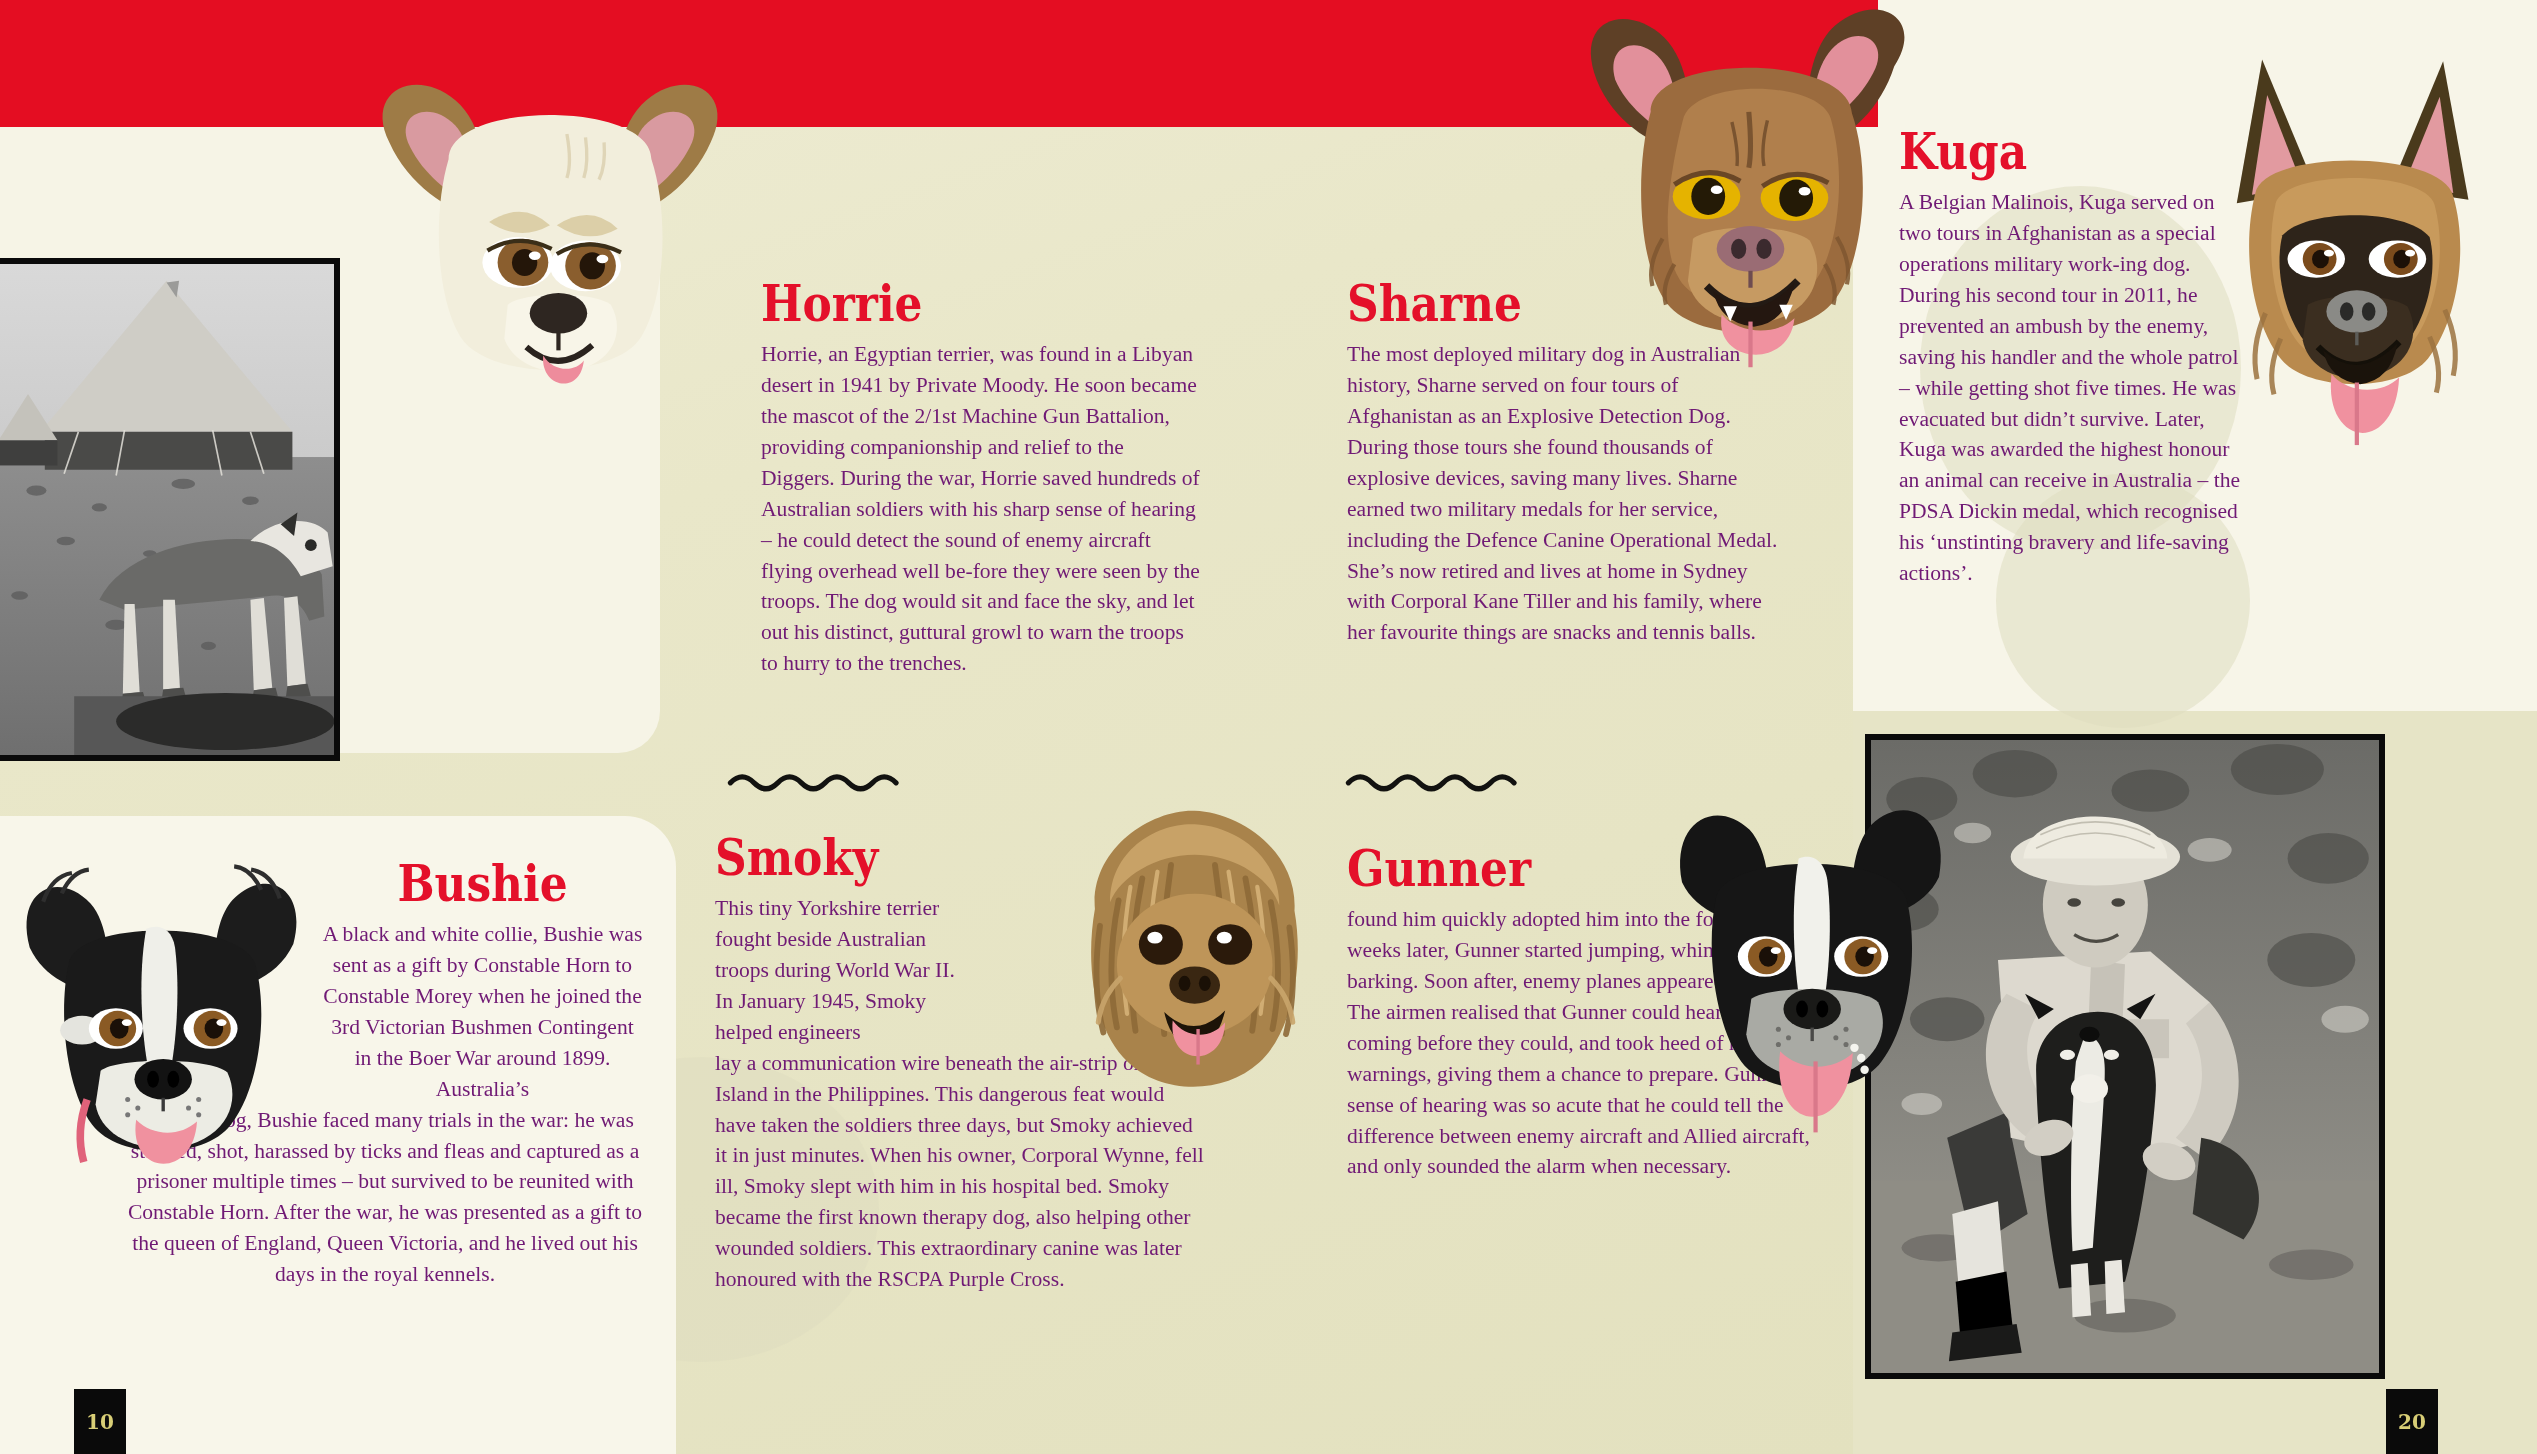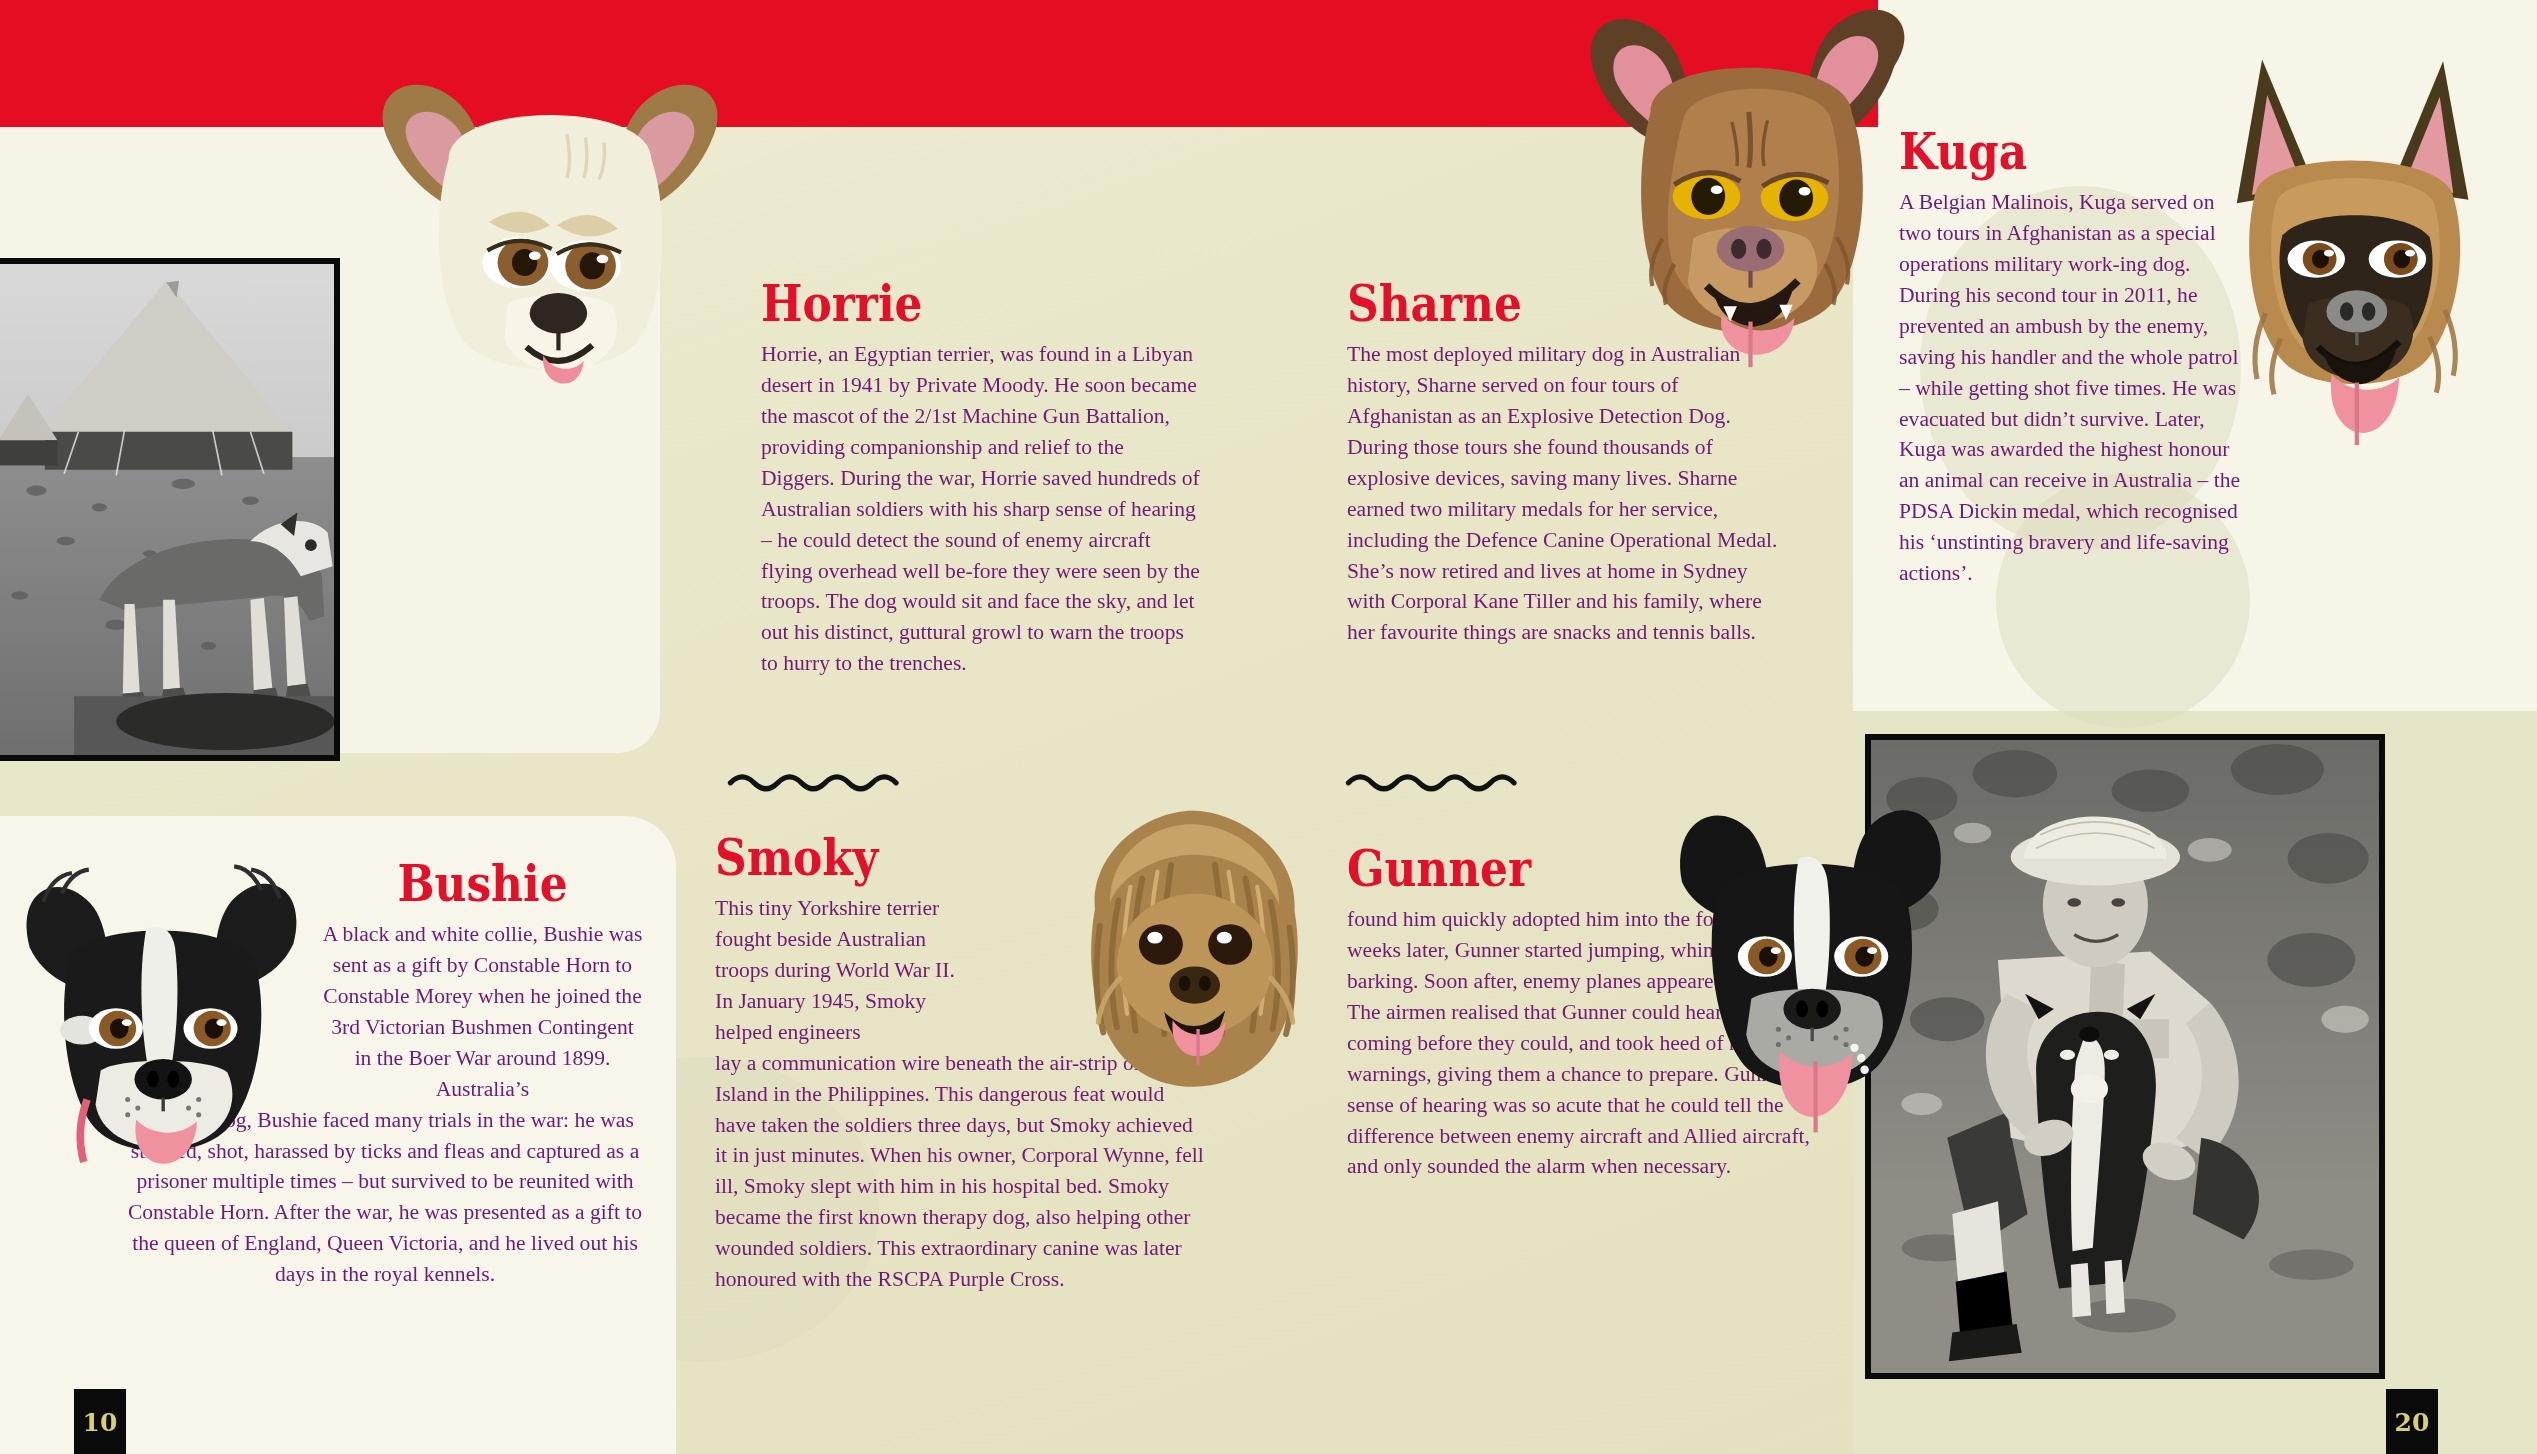--- a/index.html
+++ b/index.html
@@ -140,21 +140,21 @@
   .squiggle svg { display:block; }
 
   
   .folio {
     position: absolute;
     width: 52px; height: 66px;
     background: #0A0A0A;
     color: #D8CE76;
     font-family: "DejaVu Serif", serif;
     font-weight: bold;
-    font-size: 25px;
+    font-size: 20px;
     display: flex;
     align-items: center;
     justify-content: center;
     z-index: 12;
   }
   .folio-left  { left: 74px;  bottom: 0px; }
   .folio-right { right: 100px; bottom: 0px; }
 
   
   .dog-art { position: absolute; z-index: 8; }

